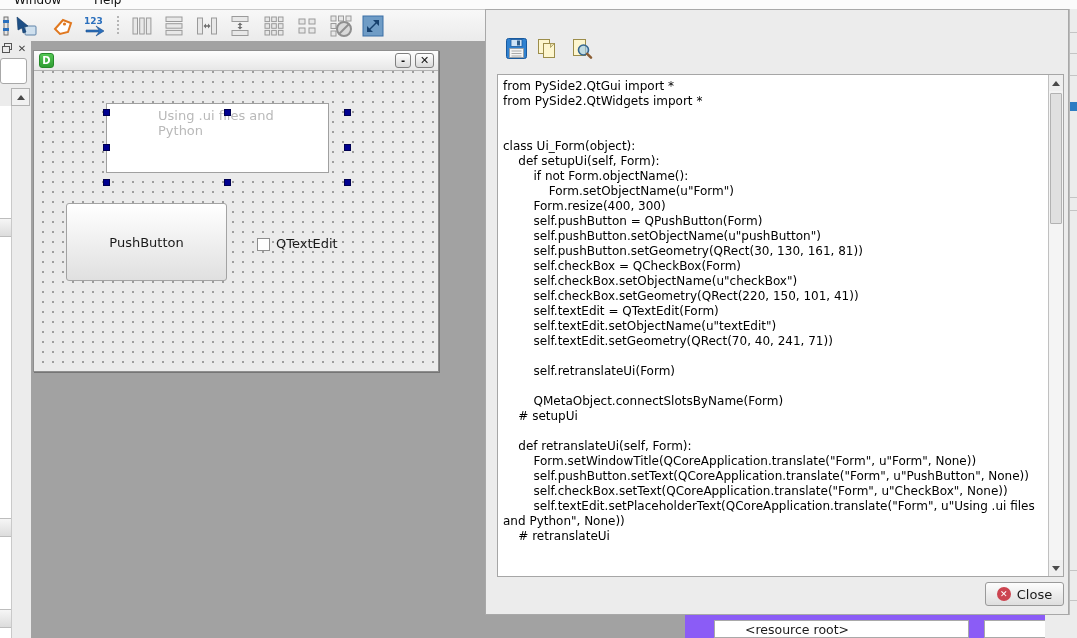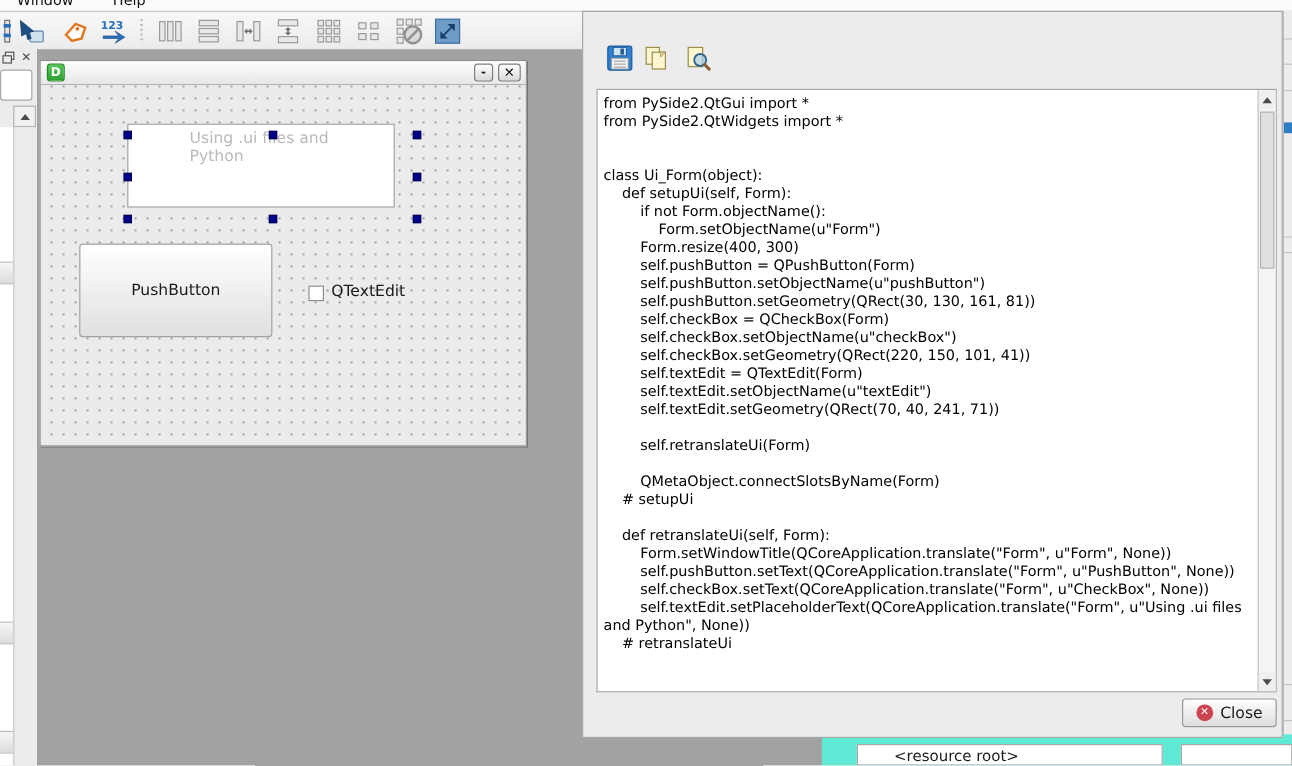--- a/index.html
+++ b/index.html
@@ -49,21 +49,21 @@
      border:1px solid #a3a3a3;border-radius:3px;box-sizing:border-box;display:flex;align-items:center;justify-content:center;font-size:13px;}
   .cbind{position:absolute;left:223px;top:167px;width:13px;height:13px;background:#fff;border:1px solid #8e8e8e;box-sizing:border-box;}
   .cblabel{position:absolute;left:242px;top:165px;font-size:13px;}
 
   
   .rightstrip{left:1069px;top:9px;width:8px;height:606px;background:#ececec;border-left:1px solid #bbb;}
   .frag{position:absolute;left:0;width:8px;height:1px;background:#c4c4c4;}
   .fragblue{position:absolute;left:0;width:8px;height:9px;background:#2d7dc3;}
 
   
-  .resdock{left:685px;top:612px;width:392px;height:26px;background:#5eead4;overflow:hidden;}
+  .resdock{left:685px;top:612px;width:360px;height:26px;background:#8b5cf6;overflow:hidden;}
   .resbox{position:absolute;top:8px;height:18px;background:#fff;border:1px solid #a9a9a9;box-sizing:border-box;font-size:12.5px;}
 
   
   .dialog{left:485px;top:9px;width:584px;height:606px;background:#ececec;border:1px solid #a8a8a8;box-sizing:border-box;}
   .dlgico{position:absolute;top:27px;width:24px;height:24px;}
   .codearea{position:absolute;left:11px;top:64px;width:567px;height:503px;background:#fff;border:1px solid #a6a6a6;box-sizing:border-box;overflow:hidden;}
   .codepre{margin:0;padding:4px 5px;width:532px;font-family:"DejaVu Sans","Liberation Sans",sans-serif;
      font-size:12px;line-height:15px;white-space:pre-wrap;color:#000;}
   .vscroll{position:absolute;right:0;top:0;bottom:0;width:15px;background:#f4f4f4;border-left:1px solid #c0c0c0;box-sizing:border-box;}
   .sbtn{position:absolute;left:0;width:14px;height:16px;background:#efefef;display:flex;align-items:center;justify-content:center;}

